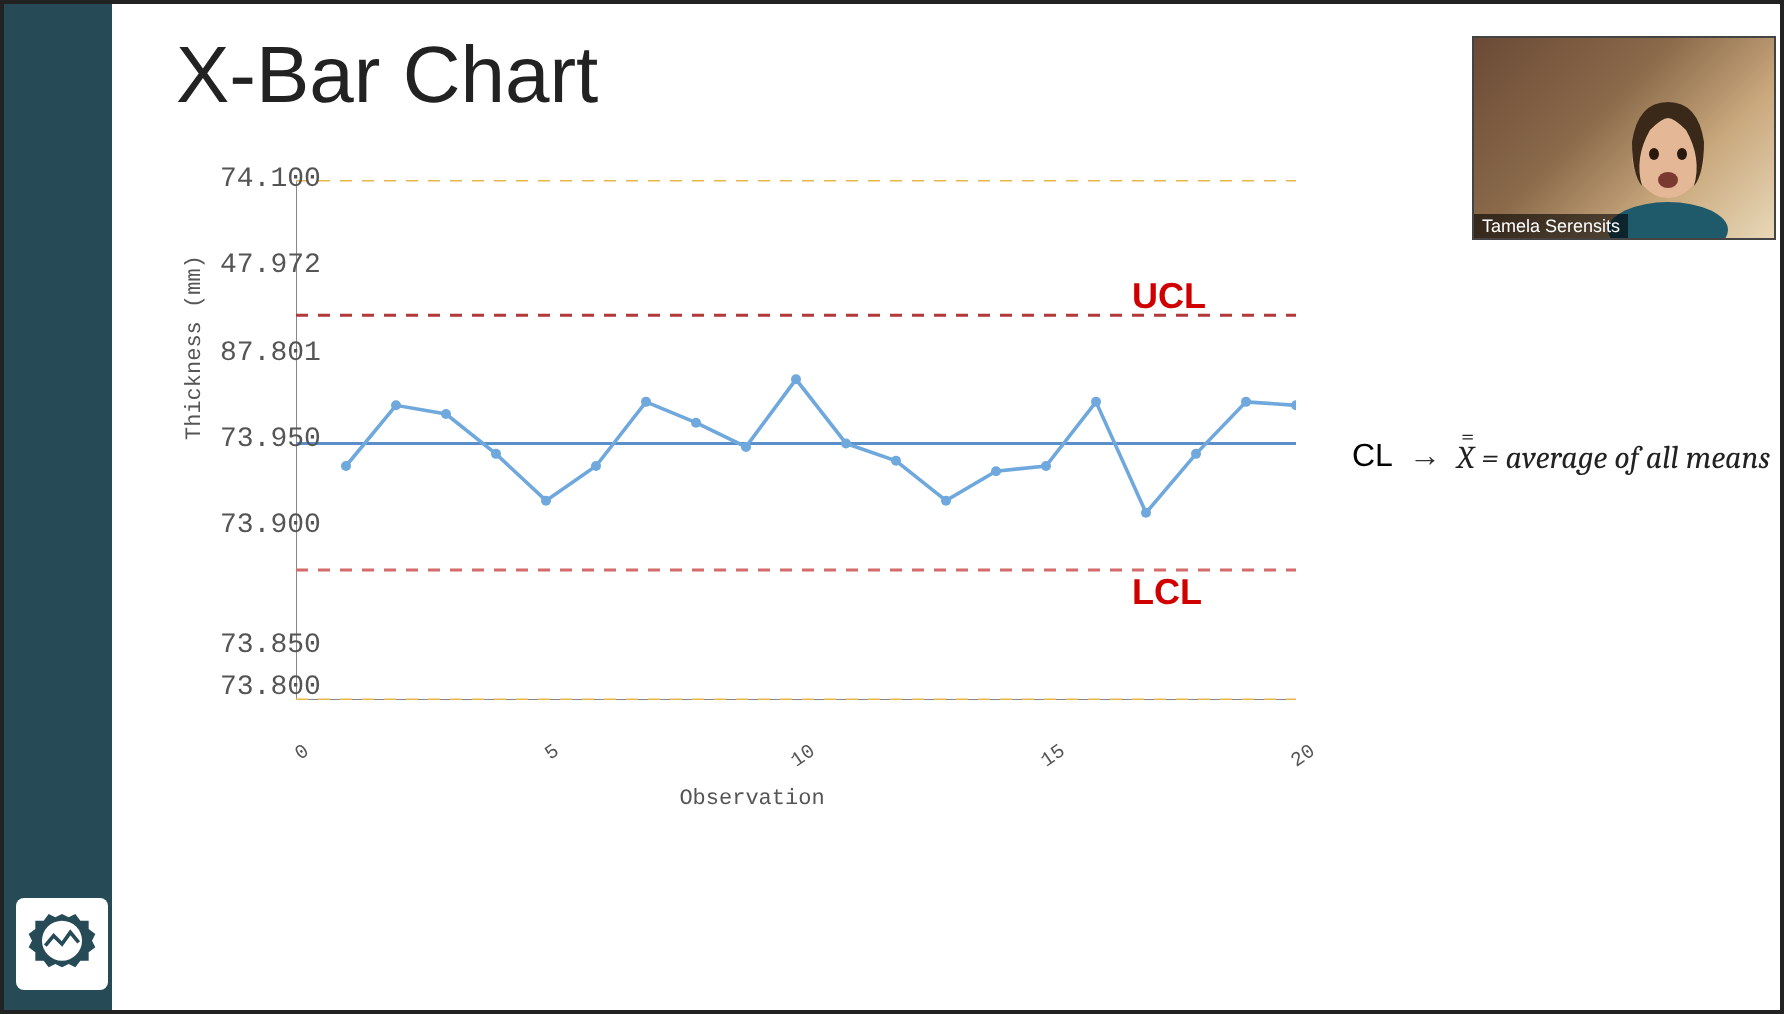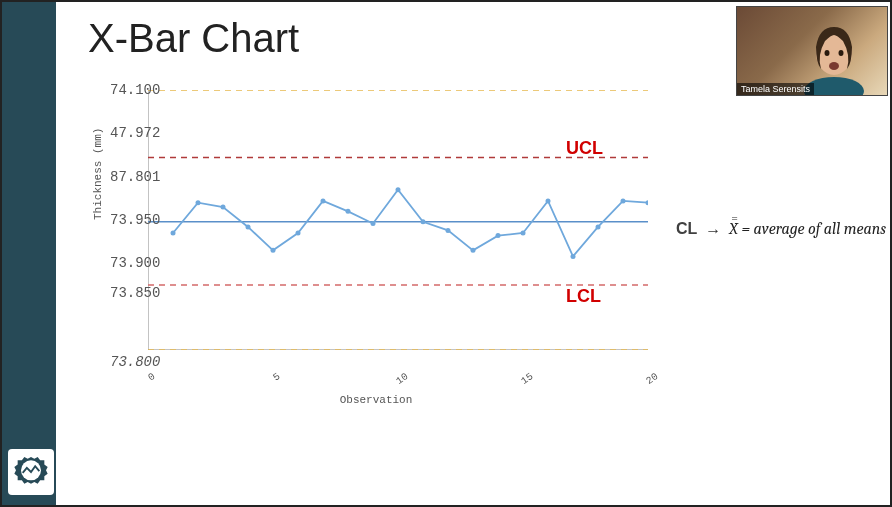--- a/index.html
+++ b/index.html
@@ -49,36 +49,36 @@
       position: absolute; bottom: 4px; left: 0; right: 0;
       text-align: center;
       font-family: "Courier New", monospace; font-size: 11px; color: #555;
     }
     .limit-label { position: absolute; font-weight: 700; font-size: 18px; }
     .annotations {
       position: absolute; left: 620px; top: 218px;
       display: flex; align-items: center; gap: 8px;
       font-size: 16px;
     }
-    .cl-lbl { color: #404040; font-weight: 700; }
+    .cl-lbl { color: #000000; font-weight: 400; }
     .arrow { color: #333; font-size: 16px; }
     .formula { font-family: Cambria, Georgia, serif; font-style: italic; color: #222; }
     .formula .var { font-style: italic; position: relative; display: inline-block; }
     .dbl-bar::before {
       content: "="; position: absolute; top: -9px; left: 2px;
       font-style: normal; font-size: 12px; letter-spacing: -1px;
     }
     .footer {
       position: absolute; bottom: 8px; left: 54px; right: 0;
       text-align: center; font-size: 11px; color: #777;
       line-height: 1.4;
     }
     .webcam {
-      position: absolute; right: 2px; top: 4px;
-      width: 152px; height: 90px;
+      position: absolute; right: 2px; top: 16px;
+      width: 152px; height: 102px;
       background: linear-gradient(135deg, #6b4a36 0%, #8a6a4a 40%, #caa97e 70%, #e8d8b8 100%);
       border: 1px solid #444;
     }
     .webcam .person {
       position: absolute; right: 18px; bottom: 0;
       width: 70px; height: 76px;
     }
     .webcam .name-tag {
       position: absolute; left: 0; bottom: 0;
       background: rgba(0,0,0,0.6); color: #fff;
@@ -131,22 +131,22 @@
           <circle cx="350" cy="145.5999999999946" r="2.5" fill="#6fa8dc"></circle>
           <circle cx="375" cy="142.99999999999446" r="2.5" fill="#6fa8dc"></circle>
           <circle cx="400" cy="110.93333333333447" r="2.5" fill="#6fa8dc"></circle>
           <circle cx="425" cy="166.39999999999557" r="2.5" fill="#6fa8dc"></circle>
           <circle cx="450" cy="136.93333333333572" r="2.5" fill="#6fa8dc"></circle>
           <circle cx="475" cy="110.93333333333447" r="2.5" fill="#6fa8dc"></circle>
           <circle cx="500" cy="112.66666666666379" r="2.5" fill="#6fa8dc"></circle>
         </svg>
     </div>
     <div id="yticks">
-        <div class="tick-y" style="top: 282px; font-style: italic;">73.800</div>
-        <div class="tick-y" style="top: 213px;">73.850</div>
+        <div class="tick-y" style="top: 264px;">73.800</div>
+        <div class="tick-y" style="top: 243px;">73.850</div>
         <div class="tick-y" style="top: 183.333px;">73.900</div>
         <div class="tick-y" style="top: 140px;">73.950</div>
         <div class="tick-y" style="top: 96.6667px;">87.801</div>
         <div class="tick-y" style="top: 53.3333px;">47.972</div>
         <div class="tick-y" style="top: 10px;">74.100</div>
       </div>
     <div id="xticks">
         <div class="tick-x" style="left: 62px;">0</div>
         <div class="tick-x" style="left: 187px;">5</div>
         <div class="tick-x" style="left: 312px;">10</div>

